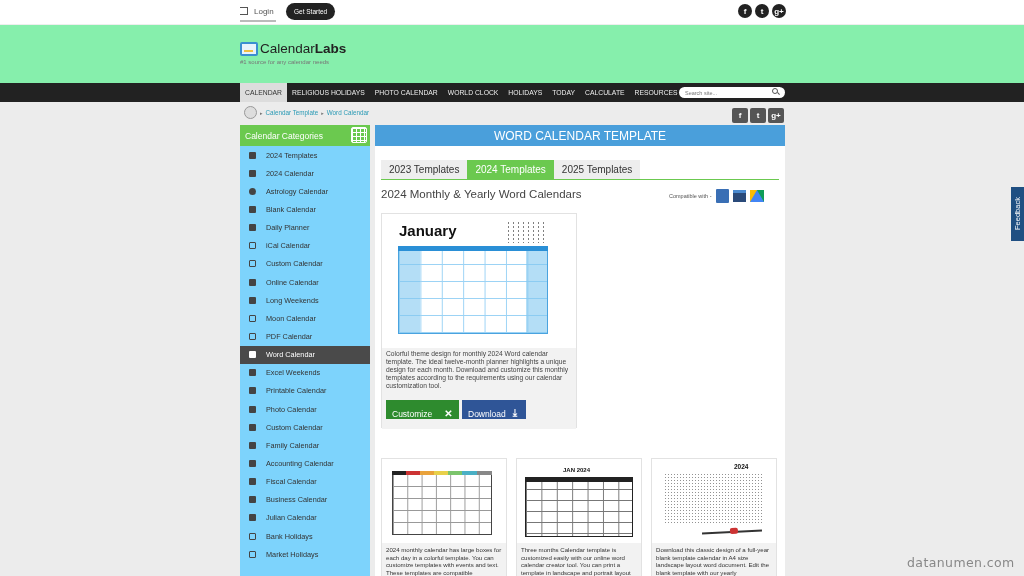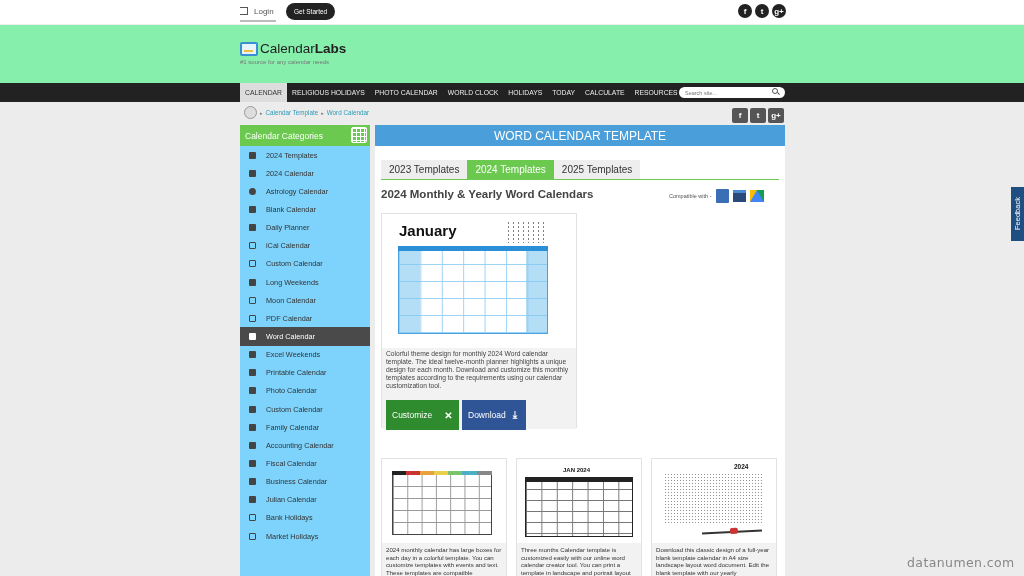--- a/index.html
+++ b/index.html
@@ -44,41 +44,41 @@
   .sb-icon { width: 7px; height: 7px; background: #444; margin-right: 10px; border-radius: 1px; flex-shrink: 0; }
   .sb-item.active .sb-icon { background: #fff; }
   .sb-icon.outline { background: transparent; border: 1px solid #444; }
 
   .main { position: absolute; left: 375px; top: 125px; width: 410px; height: 451px; background: #fff; }
   .main-title { height: 21px; background: #4a9fdb; color: #fff; font-size: 12px; display: flex; align-items: center; justify-content: center; }
   .tabs { position: absolute; left: 6px; top: 35px; display: flex; }
   .tab { height: 19px; padding: 0 8px; font-size: 10px; display: flex; align-items: center; background: #eee; color: #333; }
   .tab.active { background: #6bc94f; color: #fff; }
   .tabs-line { position: absolute; left: 6px; top: 54px; width: 398px; height: 1px; background: #6bc94f; }
-  .section-title { position: absolute; left: 6px; top: 63px; font-size: 11.5px; color: #444; font-weight: bold; }
+  .section-title { position: absolute; left: 6px; top: 63px; font-size: 11.5px; color: #444; }
   .compat { position: absolute; left: 294px; top: 64px; display: flex; align-items: center; gap: 4px; font-size: 5.5px; color: #555; }
   .ico-word { width: 13px; height: 14px; background: #3a6fb5; border-radius: 1px; }
   .ico-lib { width: 13px; height: 12px; background: #2a4a7a; border-top: 3px solid #4a8ad0; }
   .ico-drive { width: 0; height: 0; border-left: 7px solid #fbbc04; border-right: 7px solid #0f9d58; border-bottom: 12px solid #4285f4; }
 
   .card { position: absolute; background: #fff; border: 1px solid #e2e2e2; }
   .card.featured { left: 6px; top: 88px; width: 196px; height: 215px; }
   .thumb { position: absolute; left: 0; top: 0; width: 100%; background: #fff; }
   .jan-title { position: absolute; left: 17px; top: 8px; font-size: 15px; font-weight: bold; color: #111; }
   .mini-cal { position: absolute; left: 124px; top: 7px; width: 38px; height: 22px;
     background-image: radial-gradient(#555 0.6px, transparent 0.7px); background-size: 5px 4px; }
   .grid { position: absolute; left: 16px; top: 32px; width: 150px; height: 88px; border: 1px solid #4aa3df;
     background-color: #fff;
     background-image: linear-gradient(#9cd3f5 1px, transparent 1px), linear-gradient(90deg, #9cd3f5 1px, transparent 1px);
     background-size: 21.4px 17px; }
   .grid::before { content: ""; position: absolute; left: 0; top: 0; width: 21px; height: 100%; background: rgba(130,200,240,0.6); }
   .grid::after { content: ""; position: absolute; right: 0; top: 0; width: 21px; height: 100%; background: rgba(130,200,240,0.6); }
   .grid-head { position: absolute; left: 16px; top: 32px; width: 150px; height: 5px; background: #2a8fd6; }
   .card-desc { position: absolute; left: 0; top: 134px; width: 100%; height: 81px; background: #f2f2f2; padding: 2px 4px; font-size: 6.7px; line-height: 8px; color: #444; }
-  .btn { position: absolute; top: 186px; height: 30px; color: #fff; font-size: 8.5px; display: flex; align-items: center; padding: 0 6px; gap: 12px; }
+  .btn { position: absolute; top: 186px; height: 19px; color: #fff; font-size: 8.5px; display: flex; align-items: flex-end; padding: 0 6px; gap: 12px; }
   .btn-customize { left: 4px; width: 73px; background: #2e8b2e; }
   .btn-download { left: 80px; width: 64px; background: #2f5597; gap: 7px; }
   .btn-ico { font-size: 10px; font-weight: bold; }
 
   .card.small { top: 333px; width: 126px; height: 118px; }
   .card.small .thumb { height: 84px; }
   .card.small .desc { position: absolute; left: 0; top: 84px; width: 100%; height: 34px; background: #f2f2f2; padding: 3px 4px; font-size: 6.1px; line-height: 7.6px; color: #333; overflow: hidden; }
   .sgrid { position: absolute; left: 10px; top: 14px; width: 100px; height: 62px; border: 1px solid #444;
     background-image: linear-gradient(#999 1px, transparent 1px), linear-gradient(90deg, #999 1px, transparent 1px);
     background-size: 14.3px 12px; }
@@ -178,20 +178,24 @@
   <div class="sb-item">
       <span class="sb-icon outline"></span>
       <span>iCal Calendar</span>
     </div>
   <div class="sb-item">
       <span class="sb-icon outline"></span>
       <span>Custom Calendar</span>
     </div>
   <div class="sb-item">
       <span class="sb-icon"></span>
+      <span>Online Calendar</span>
+    </div>
+  <div class="sb-item">
+      <span class="sb-icon"></span>
       <span>Long Weekends</span>
     </div>
   <div class="sb-item">
       <span class="sb-icon outline"></span>
       <span>Moon Calendar</span>
     </div>
   <div class="sb-item">
       <span class="sb-icon outline"></span>
       <span>PDF Calendar</span>
     </div>

